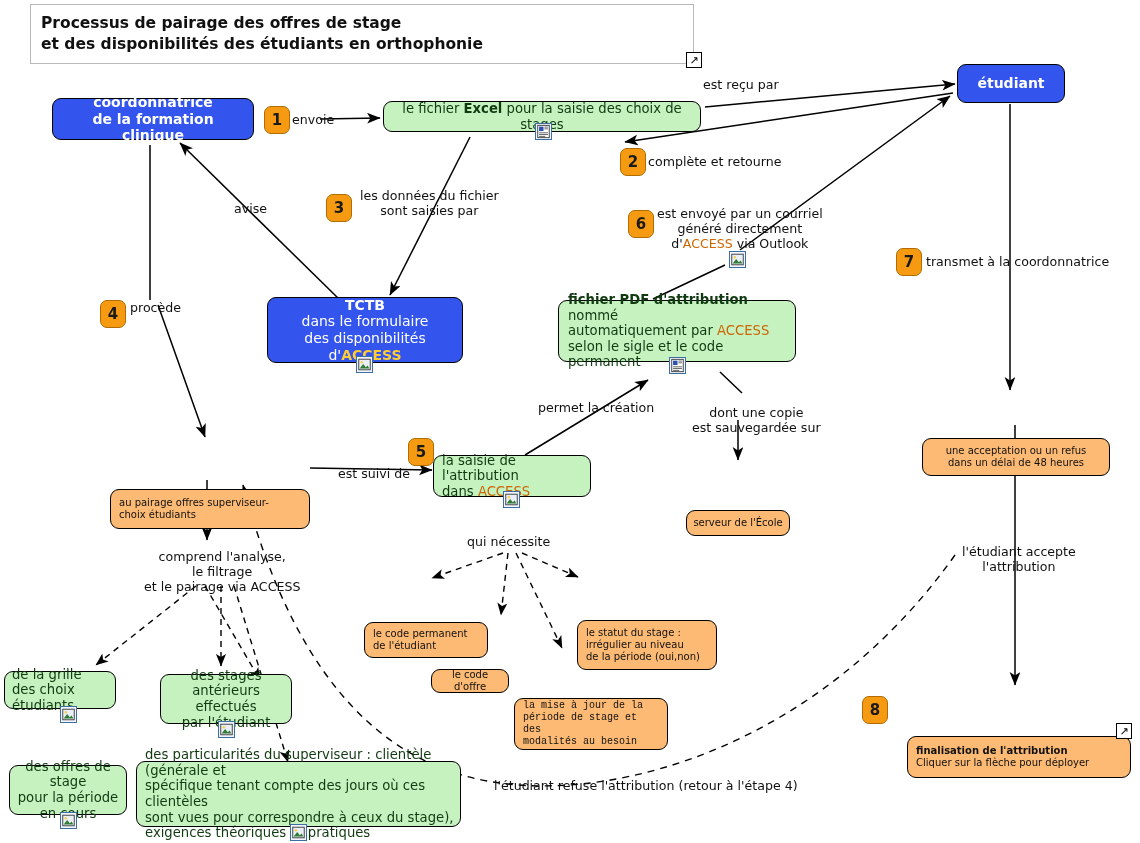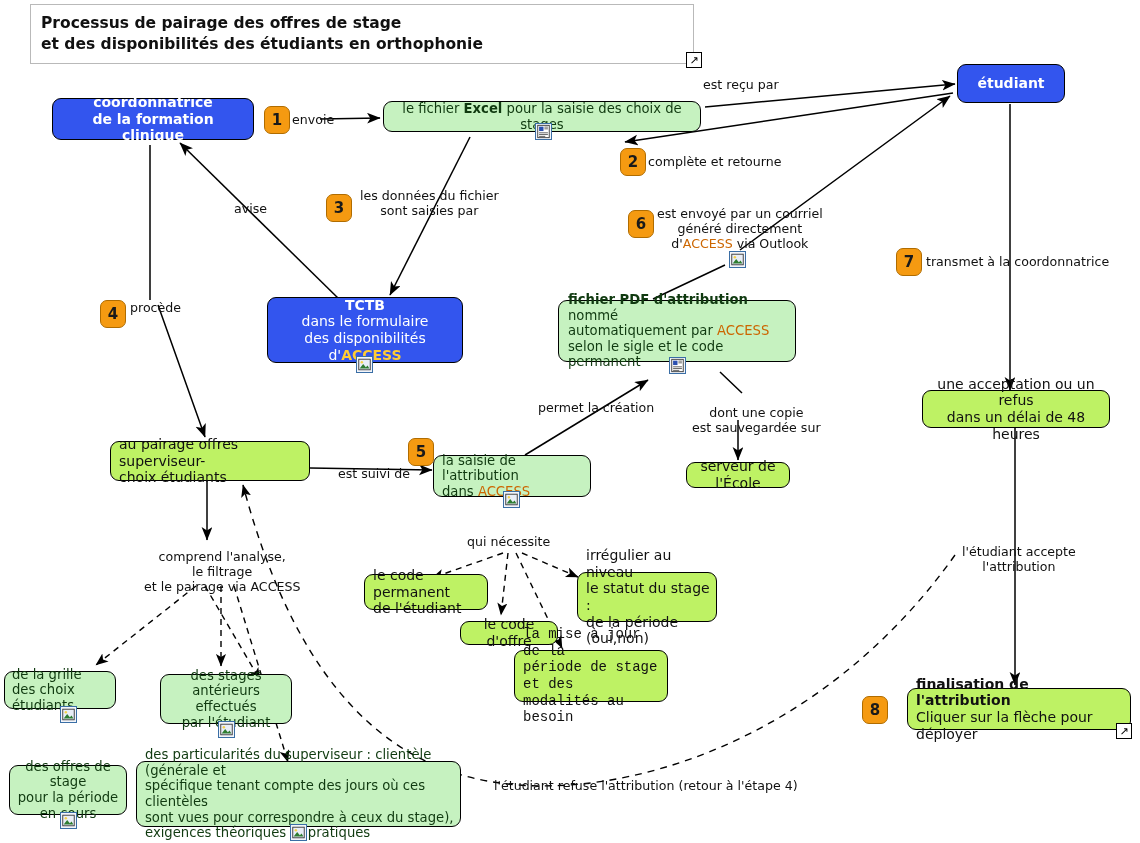--- a/index.html
+++ b/index.html
@@ -8,21 +8,21 @@
   #stage{position:absolute;left:0;top:0;width:1140px;height:843px;}
   svg.edges{position:absolute;left:0;top:0;width:1140px;height:843px;pointer-events:none;}
 
   .node{position:absolute;box-sizing:border-box;border:1.6px solid #000;
         border-radius:9px;display:flex;align-items:center;justify-content:center;
         text-align:center;line-height:1.18;}
   .node .inner{padding:2px 6px;width:100%;}
 
   .blue{background:#3355ee;color:#ffffff;font-weight:bold;font-size:14px;}
   .green{background:#c6f2c0;color:#103a10;font-size:13.2px;}
-  .grey{background:#bef264;color:#111;font-size:14px;}
+  .grey{background:#fdba74;color:#111;font-size:10px;margin-top:48px;}
 
   .left-al{text-align:left;}
   .acc-gold{color:#ffcc33;font-weight:bold;}
   .acc-orange{color:#cc6600;}
   .bold{font-weight:bold;}
 
   .badge{position:absolute;width:26px;height:28px;border-radius:7px;
          background:#f59a11;border:1.2px solid #b06c00;color:#1a1a1a;
          font-weight:bold;font-size:15px;display:flex;align-items:center;
          justify-content:center;box-sizing:border-box;}
@@ -212,28 +212,28 @@
   </div>
   <div class="expand" style="left:1116px;top:723px;">↗</div>
 
   <div class="node grey left-al" style="left:364px;top:574px;width:124px;height:36px;">
     <div class="inner" style="padding-left:8px;">
       <div>le code permanent</div>
       <div>de l'étudiant</div>
     </div>
   </div>
 
-  <div class="node grey" style="left:460px;top:621px;width:98px;height:24px;">
+  <div class="node grey" style="left:431px;top:621px;width:78px;height:24px;">
     <div class="inner"><span>le code d'offre</span></div>
   </div>
 
   <div class="node grey left-al" style="left:577px;top:572px;width:140px;height:50px;">
     <div class="inner" style="padding-left:8px;">
+      <div>le statut du stage :</div>
       <div>irrégulier au niveau</div>
-      <div>le statut du stage :</div>
       <div>de la période (oui,non)</div>
     </div>
   </div>
 
   <div class="node grey left-al" style="left:514px;top:650px;width:154px;height:52px;font-family:Liberation Mono, monospace;">
     <div class="inner" style="padding-left:8px;">
       <div>la mise à jour de la</div>
       <div>période de stage et des</div>
       <div>modalités au besoin</div>
     </div>

